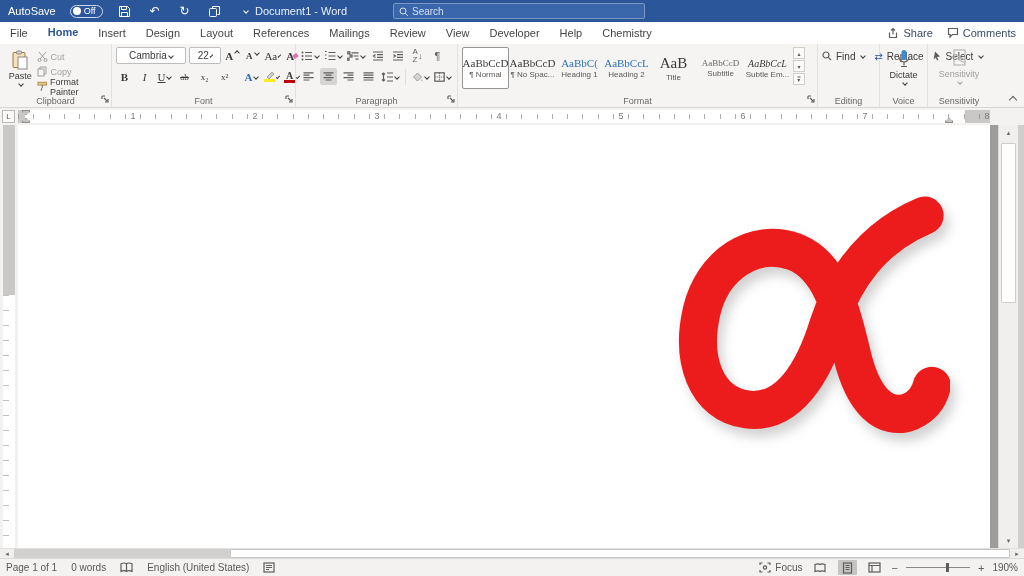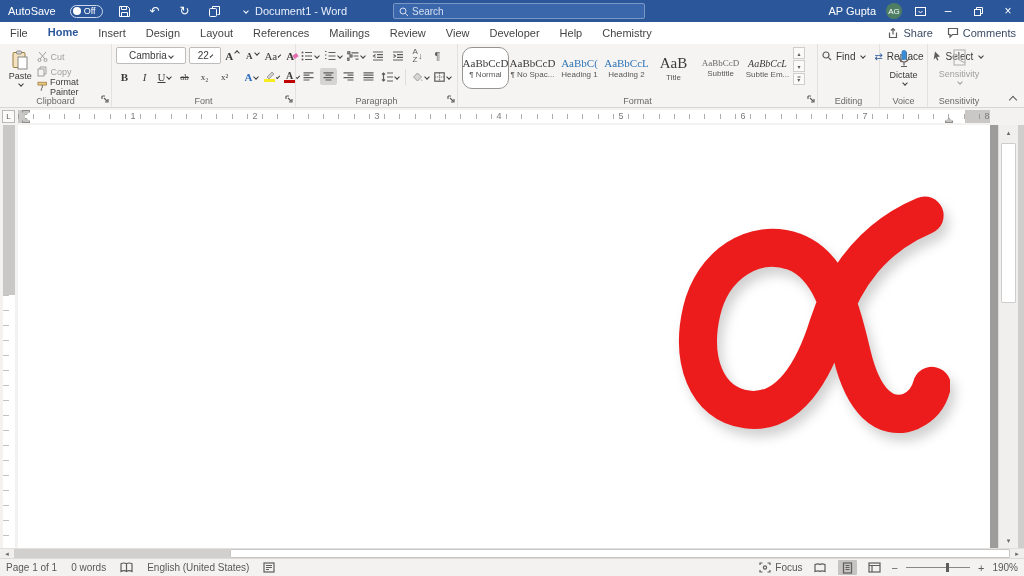--- a/index.html
+++ b/index.html
@@ -39,21 +39,21 @@
   .smallbtn { display:inline-flex; align-items:center; justify-content:center; height:17px; min-width:17px; padding:0 1px; border-radius:2px; }
   .smallbtn.sel { background:#d6d4d2; }
   .disabled { color:#a19f9d; }
   .paste-btn { width:34px; display:flex; flex-direction:column; align-items:center; gap:1px; font-size:9px; padding-top:3px; }
   .clip-col { display:flex; flex-direction:column; justify-content:flex-start; gap:2px; padding-top:3px; font-size:9px; }
   .clip-item { display:flex; align-items:center; gap:3px; height:13px; }
   .combo { display:flex; align-items:center; justify-content:center; background:#fff; border:1px solid #bfbdbb; border-radius:2px; height:17px; font-size:10px; padding:0 12px; color:#3b3a39; }
   .fontrow { display:flex; align-items:center; gap:3px; }
   .fmt { font-size:11px; font-family:"Liberation Serif", serif; }
   .sep { width:1px; height:16px; background:#e0deda; margin:0 2px; }
-  .style-card { width:47px; height:42px; border:1px solid transparent; border-radius:10px; display:flex; flex-direction:column; align-items:center; justify-content:center; gap:1px; background:transparent; }
+  .style-card { width:47px; height:42px; border:1px solid transparent; border-radius:2px; display:flex; flex-direction:column; align-items:center; justify-content:center; gap:1px; background:transparent; }
   .style-card.sel { border-color:#979593; background:#fff; }
   .st-prev { font-size:11px; font-family:"Liberation Serif", serif; color:#3b3a39; white-space:nowrap; }
   .st-lbl { font-size:8px; color:#5a5856; white-space:nowrap; }
   .st-blue { color:#2e74b5; }
   .st-title { font-size:15px; }
   .st-gray { color:#6a6866; }
   .st-it { font-style:italic; }
   .gal-arrows { display:flex; flex-direction:column; justify-content:center; gap:1px; margin-left:2px; }
   .gal-arrows span { width:12px; height:12px; border:1px solid #d0cecb; background:#fbfaf9; font-size:6px; color:#5f5d5b; display:flex; align-items:center; justify-content:center; }
   .edit-col { display:flex; flex-direction:row; gap:9px; padding-top:2px; font-size:10px; }
@@ -131,38 +131,20 @@
           <i class="chev"></i>
         </span>
     </div>
     <div class="tb-doc-title">Document1 - Word</div>
     <div class="tb-search">
       <svg width="10" height="10" viewBox="0 0 10 10" style="position:absolute;left:5px;top:3px;">
           <circle cx="4" cy="4" r="3" fill="none" stroke="#d5e0f2" stroke-width="1"></circle>
           <line x1="6.3" y1="6.3" x2="9" y2="9" stroke="#d5e0f2" stroke-width="1"></line>
         </svg>
       <span>Search</span>
-    </div>
-    <div class="tb-right">
-      <span>AP Gupta</span>
-      <span class="avatar">AG</span>
-      <span class="tb-icon">
-        <svg width="13" height="13" viewBox="0 0 13 13">
-            <rect class="icw" x="1.5" y="2.5" width="10" height="8"></rect>
-            <path class="icw" d="M4.5,6 l2,2 l2,-2"></path>
-          </svg>
-      </span>
-      <span class="winbtn">–</span>
-      <span class="winbtn">
-        <svg width="11" height="11" viewBox="0 0 11 11">
-            <rect class="icw" x="1.5" y="3.5" width="6" height="6"></rect>
-            <path class="icw" d="M3.5,3.5 v-2 h6 v6 h-2"></path>
-          </svg>
-      </span>
-      <span class="winbtn">×</span>
     </div>
   </div>
 
   <div class="tabrow">
     <span class="tab">File</span>
     <span class="tab active">Home</span>
     <span class="tab">Insert</span>
     <span class="tab">Design</span>
     <span class="tab">Layout</span>
     <span class="tab">References</span>

